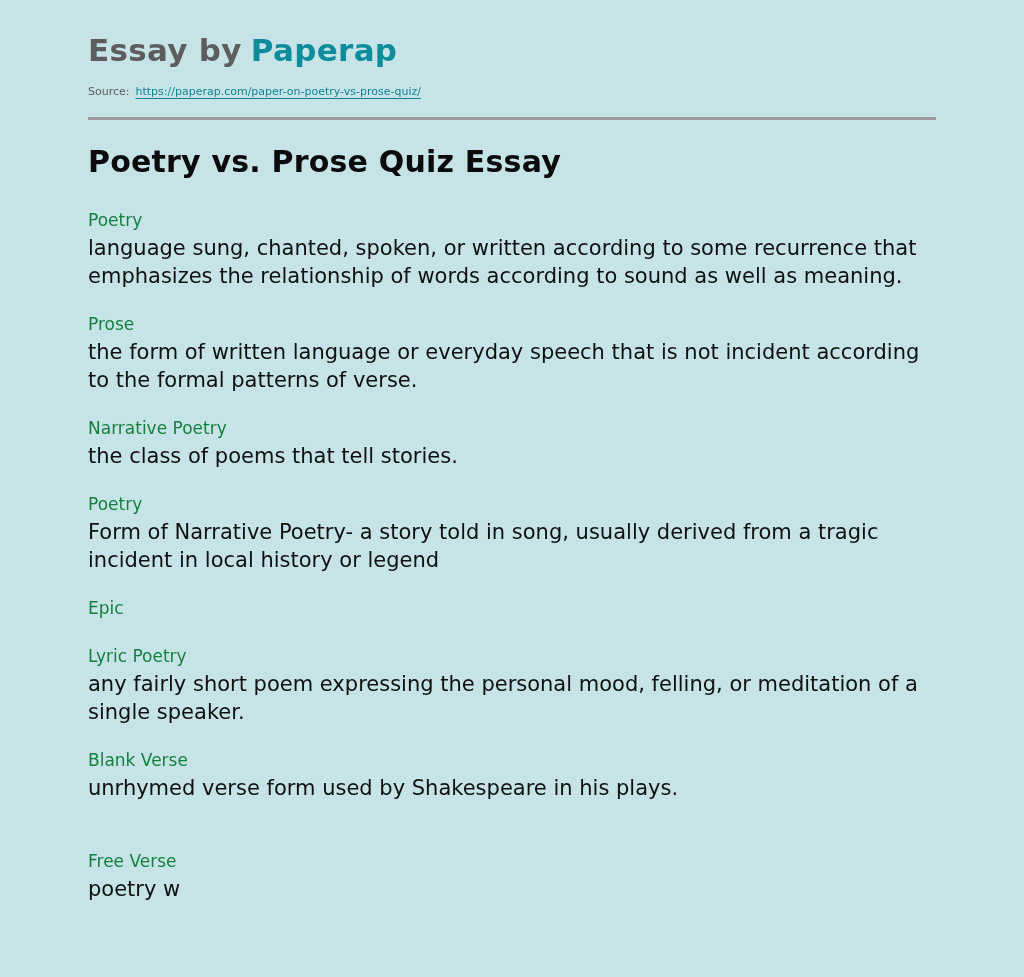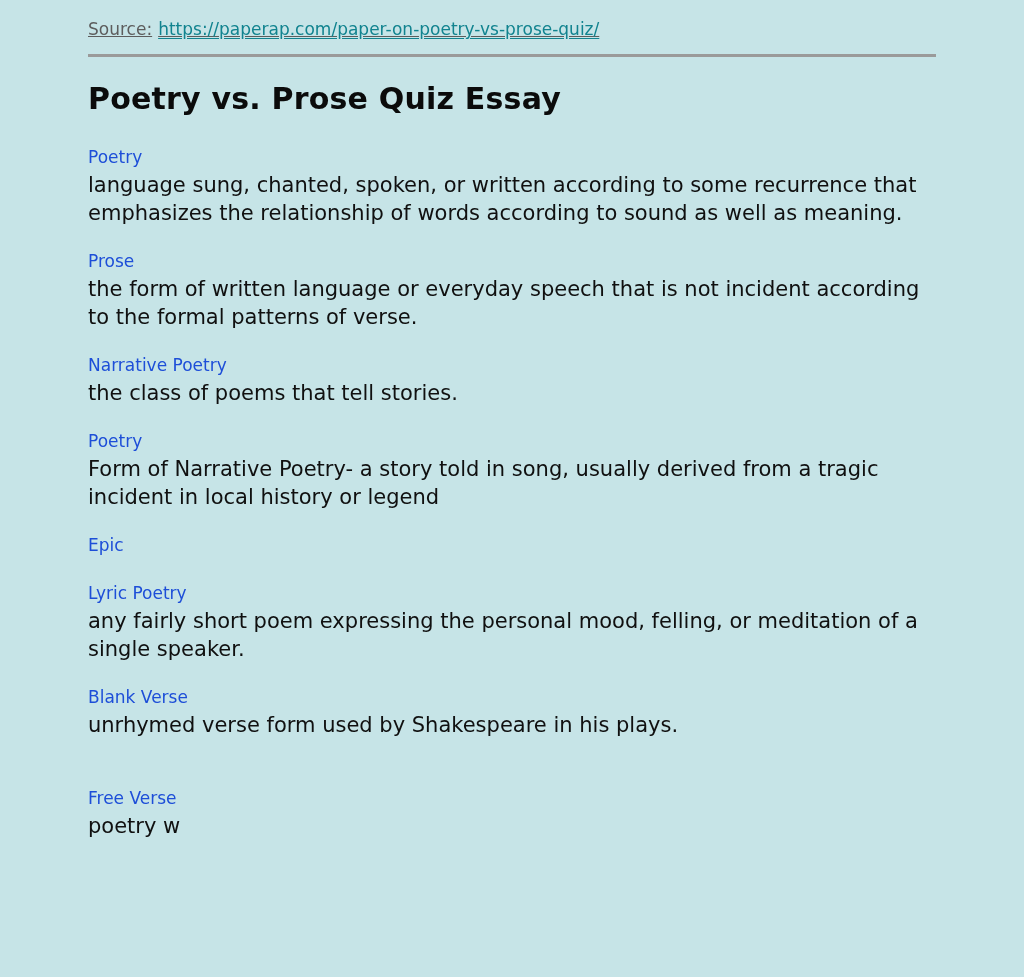--- a/index.html
+++ b/index.html
@@ -30,26 +30,25 @@
     white-space: nowrap;
   }
   .brand-essay-by {
     color: #5d5d5d;
   }
   .brand-name {
     color: #0d8d9c;
     margin-left: 9px;
   }
   .source-line {
-    margin-top: 18px;
-    font-size: 17px;
+    margin-top: 11px;
+    font-size: 11px;
     line-height: 22px;
     color: #5d5d5d;
     white-space: nowrap;
-    text-decoration: underline;
   }
   .source-label {
     color: #5d5d5d;
   }
   .source-url {
     color: #11838f;
     text-decoration: underline;
     text-underline-offset: 3px;
     margin-left: 6px;
   }
@@ -75,33 +74,36 @@
   .entry {
     margin-bottom: 20px;
   }
   .entry:last-child {
     margin-bottom: 0;
     margin-top: 45px;
   }
   .term {
     font-size: 17px;
     line-height: 28px;
-    color: #1d4ed8;
+    color: #15803d;
   }
   .definition {
     font-size: 21px;
     line-height: 28px;
     color: #101010;
   }
 </style>
 </head>
 <body>
 
 <div class="page">
 
+  <div class="brand-line">
+    <span class="brand-essay-by">Essay by</span><span class="brand-name">Paperap</span>
+  </div>
 
   <div class="source-line">
     <span class="source-label">Source:</span><a class="source-url" href="#">https://paperap.com/paper-on-poetry-vs-prose-quiz/</a>
   </div>
 
   <div class="divider"></div>
 
   <h1 class="doc-title">Poetry vs. Prose Quiz Essay</h1>
 
   <div class="entries">

